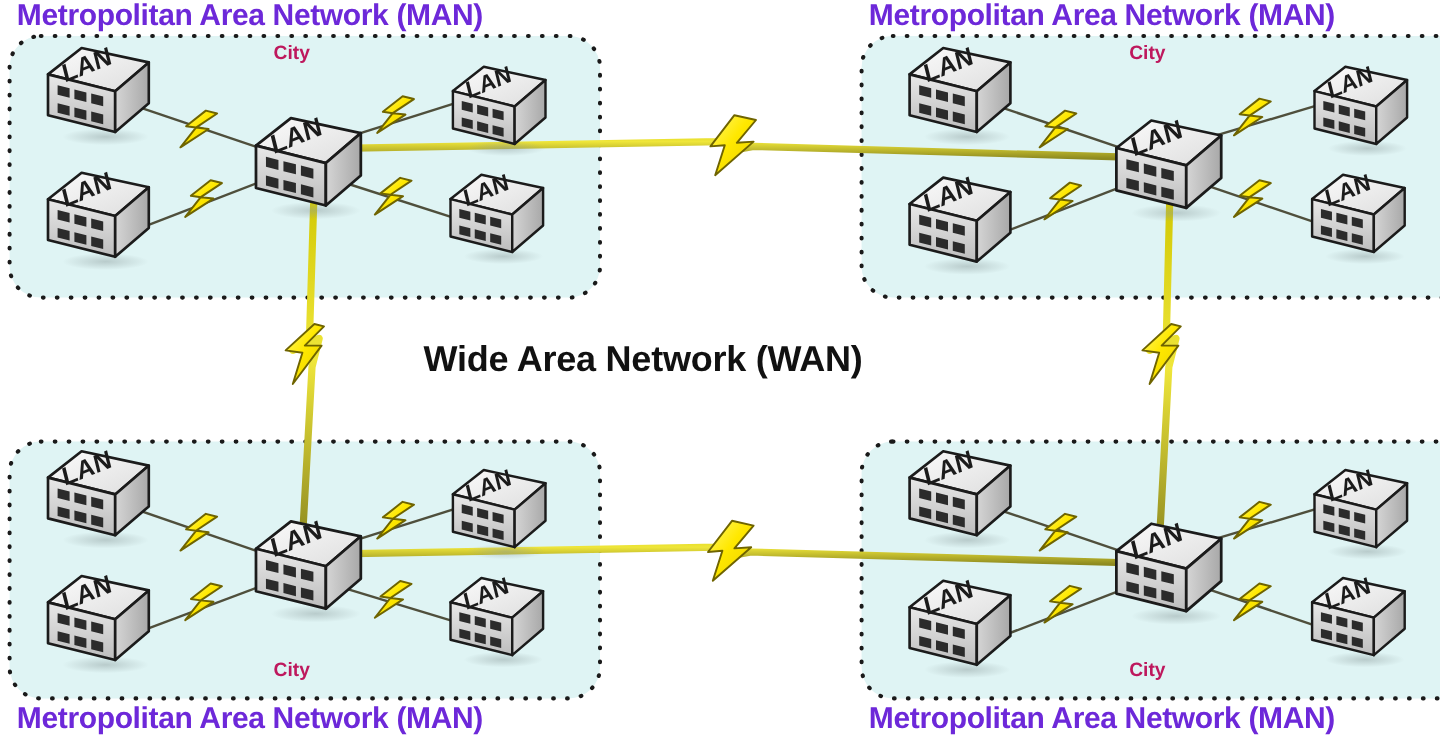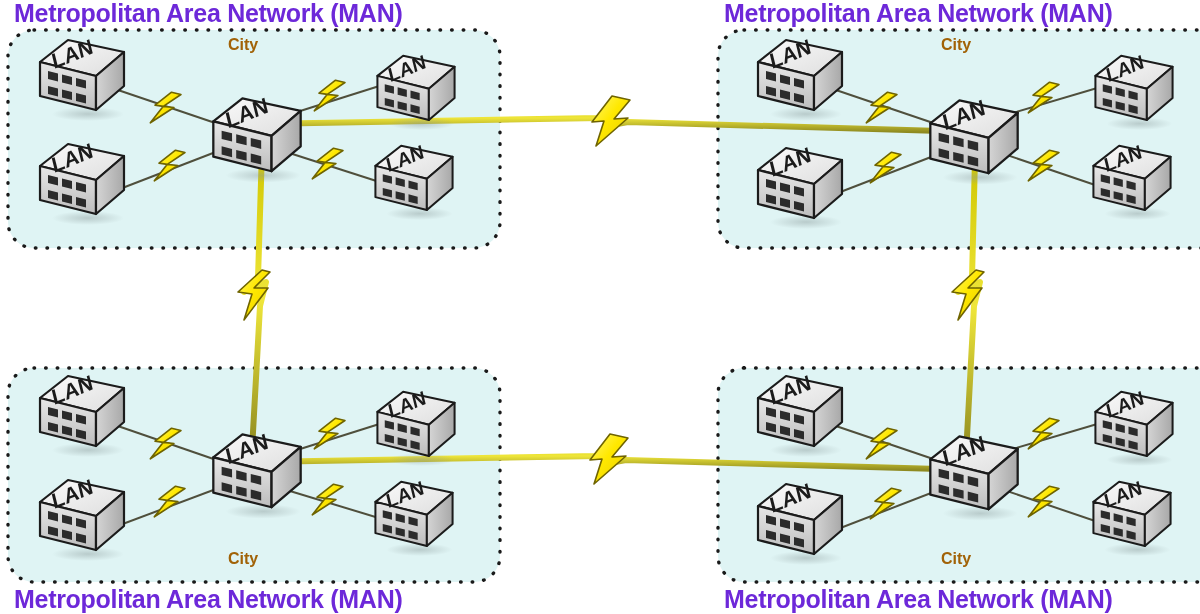--- a/index.html
+++ b/index.html
@@ -29,21 +29,21 @@
     font-size: 25px;
     color: #6d28d9;
     letter-spacing: -0.3px;
     white-space: nowrap;
   }
   .city-label {
     position: absolute;
     font-family: "Liberation Sans", sans-serif;
     font-weight: bold;
     font-size: 16px;
-    color: #a16207;
+    color: #be185d;
     white-space: nowrap;
   }
   .wan-title {
     position: absolute;
     font-family: "Liberation Sans", sans-serif;
     font-weight: bold;
     font-size: 30px;
     color: #111111;
     white-space: nowrap;
     letter-spacing: -0.2px;
@@ -225,14 +225,15 @@
   <div class="man-title" style="left:724px; top:585px;">Metropolitan Area Network (MAN)</div>
 
   <div class="city-label" style="left:228px; top:36px;">City</div>
 
   <div class="city-label" style="left:941px; top:36px;">City</div>
 
   <div class="city-label" style="left:228px; top:550px;">City</div>
 
   <div class="city-label" style="left:941px; top:550px;">City</div>
 
+  <div class="wan-title" style="left:353px; top:283px;">Wide Area Network (WAN)</div>
 
 </div>
 
 </body></html>

